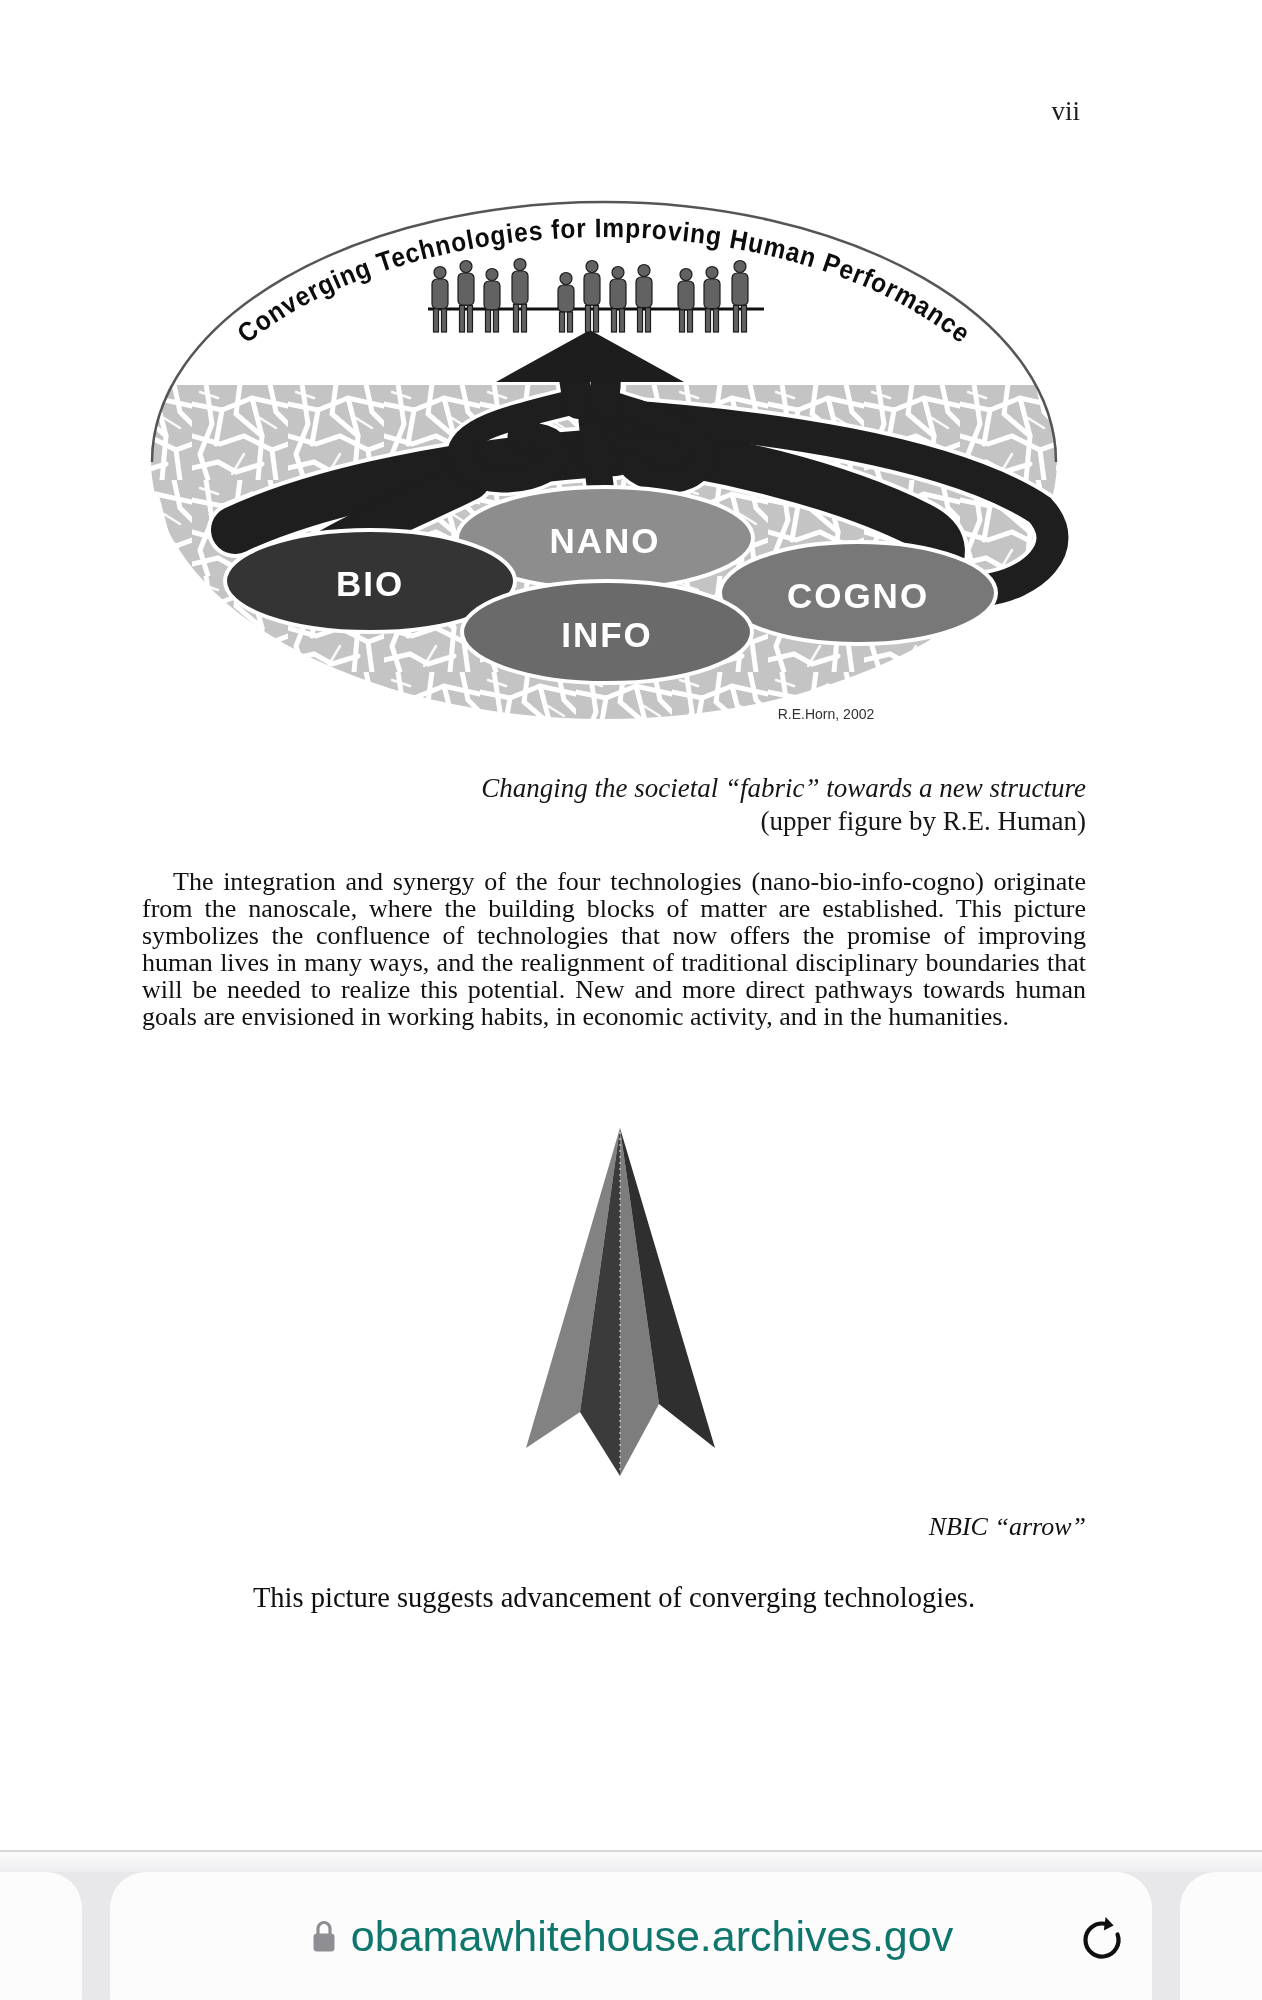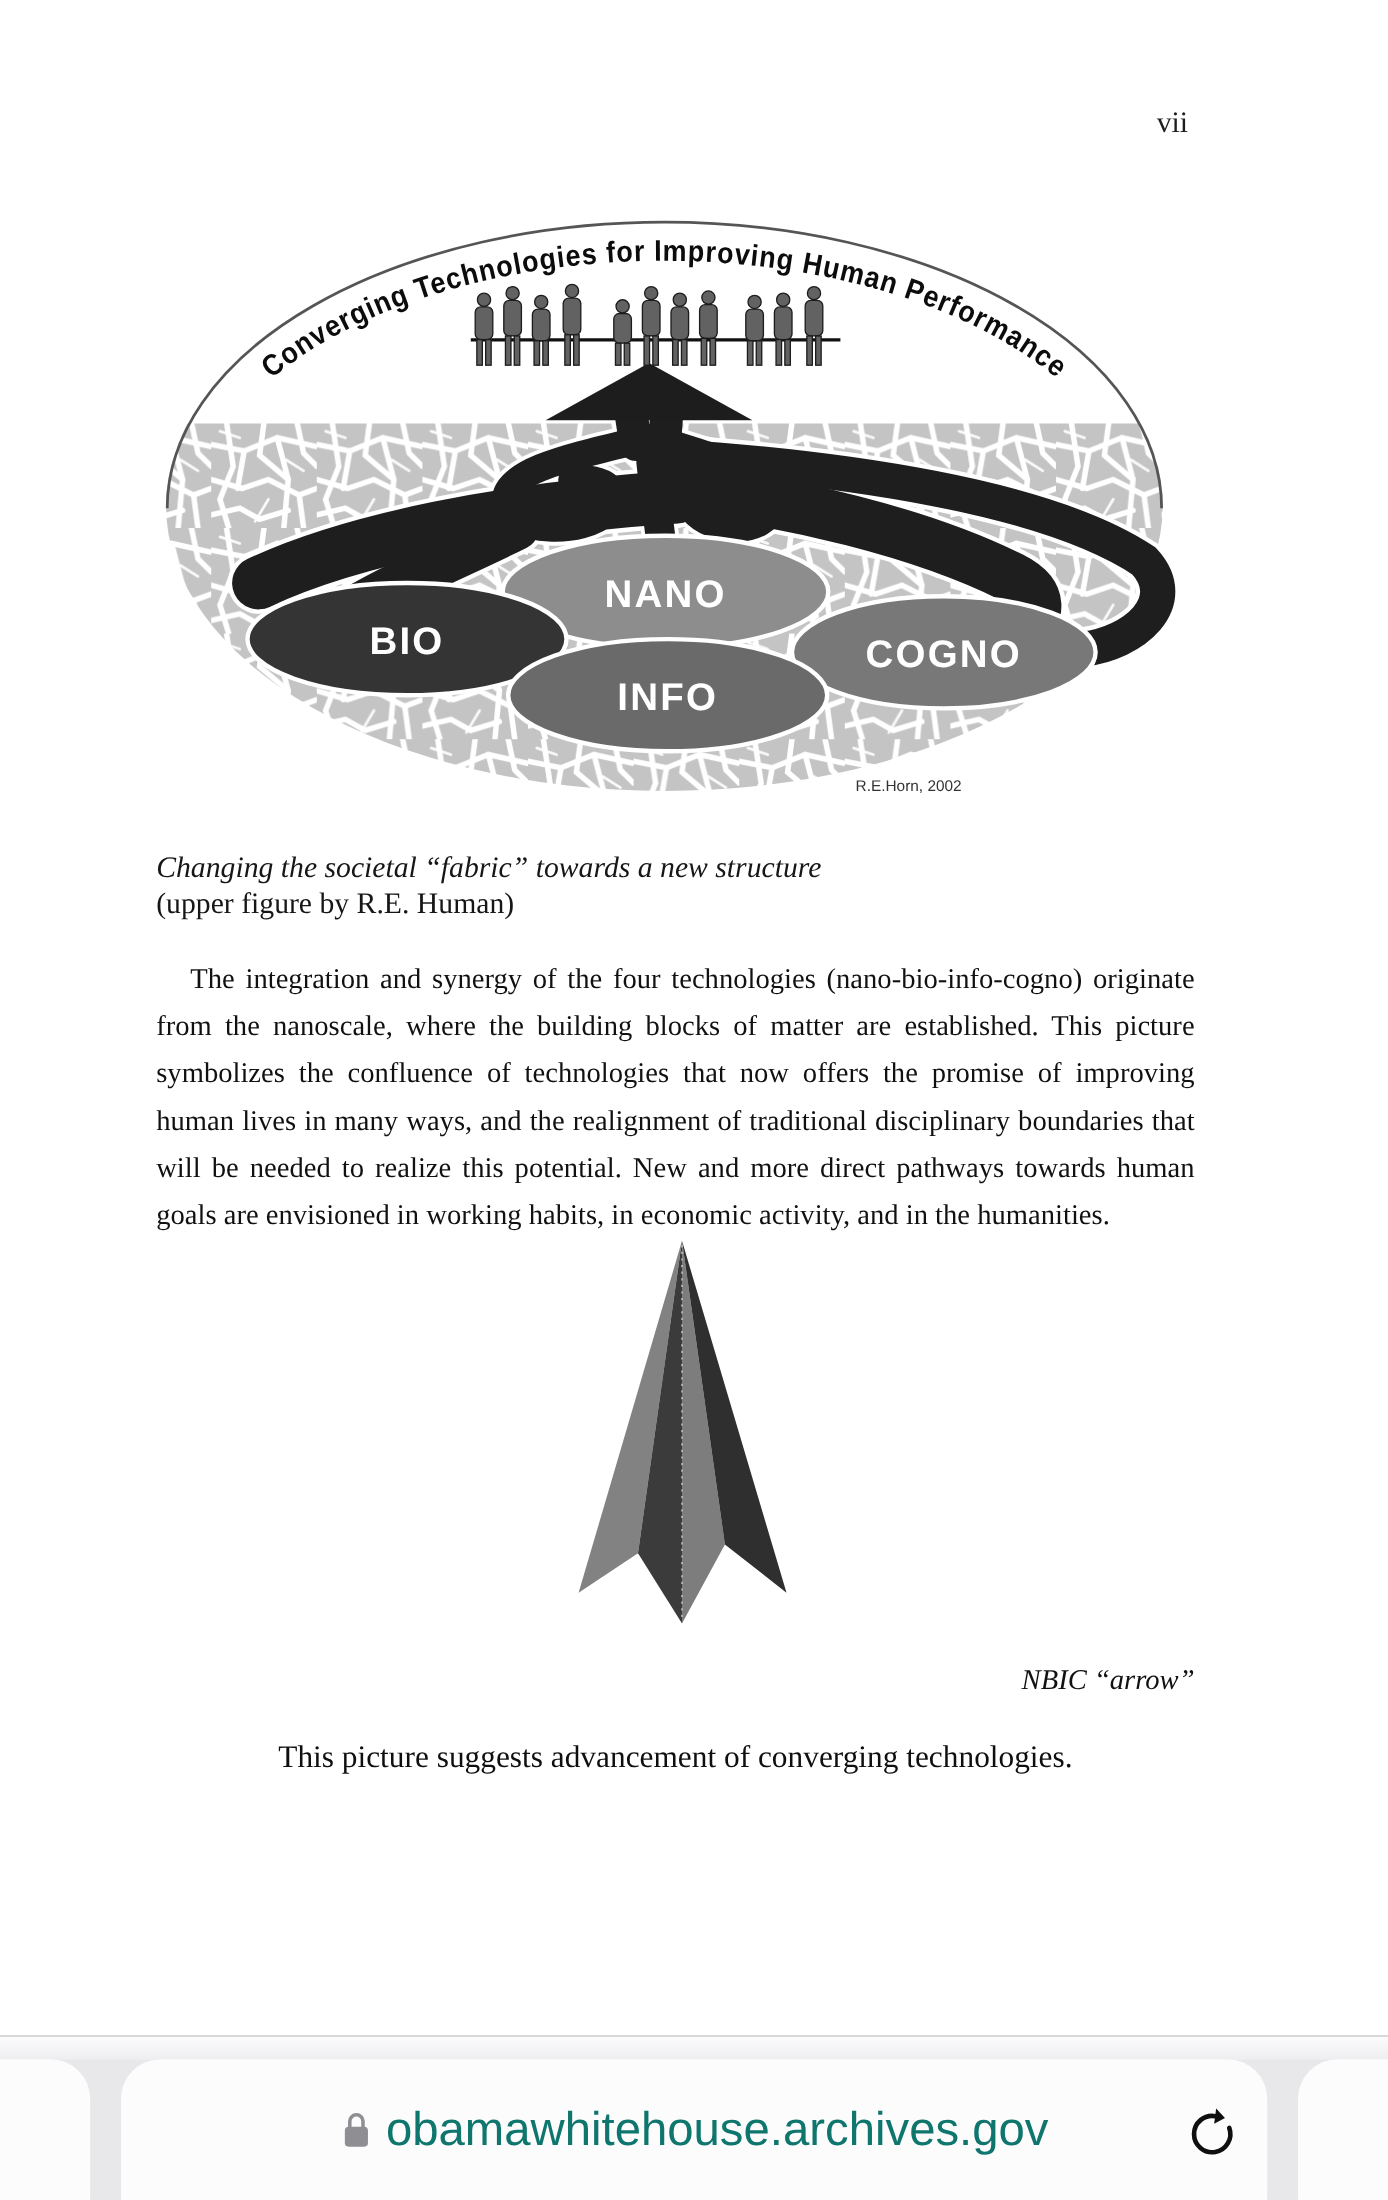--- a/index.html
+++ b/index.html
@@ -1,23 +1,23 @@
 <!DOCTYPE html>
 <html><head>
 <meta charset="utf-8">
 <style>
   html,body{margin:0;padding:0;background:#ffffff;}
   .screen{position:relative;width:1262px;height:2000px;overflow:hidden;background:#ffffff;
           font-family:"Liberation Serif", serif;color:#161616;}
   .abs{position:absolute;}
   .page-number{top:96px;right:182px;font-size:27px;color:#1d1d1d;}
   .fig-svg{left:140px;top:190px;}
-  .caption1{left:142px;top:772px;width:944px;text-align:left;font-size:27px;line-height:33px;}
+  .caption1{left:142px;top:772px;width:944px;text-align:right;font-size:27px;line-height:33px;}
   .caption1 .l1{font-style:italic;}
-  .body-par{left:142px;top:868px;width:944px;margin:0;font-size:26px;line-height:43px;
+  .body-par{left:142px;top:868px;width:944px;margin:0;font-size:26px;line-height:27px;
             text-align:justify;text-indent:31px;color:#111;}
   .nbic-svg{left:500px;top:1115px;}
   .caption2{left:142px;top:1512px;width:944px;text-align:right;font-style:italic;font-size:26px;color:#111;}
   .closing{left:142px;top:1582px;width:944px;text-align:center;font-size:28.5px;color:#0f0f0f;}
 
   
   .chrome{left:0;top:1850px;width:1262px;height:150px;}
   .chrome-line{height:2px;background:#d7d7d9;}
   .chrome-strip{height:20px;background:linear-gradient(#fbfbfc,#eeeef0);}
   .chrome-bars{position:relative;height:128px;background:#e8e8ea;}

